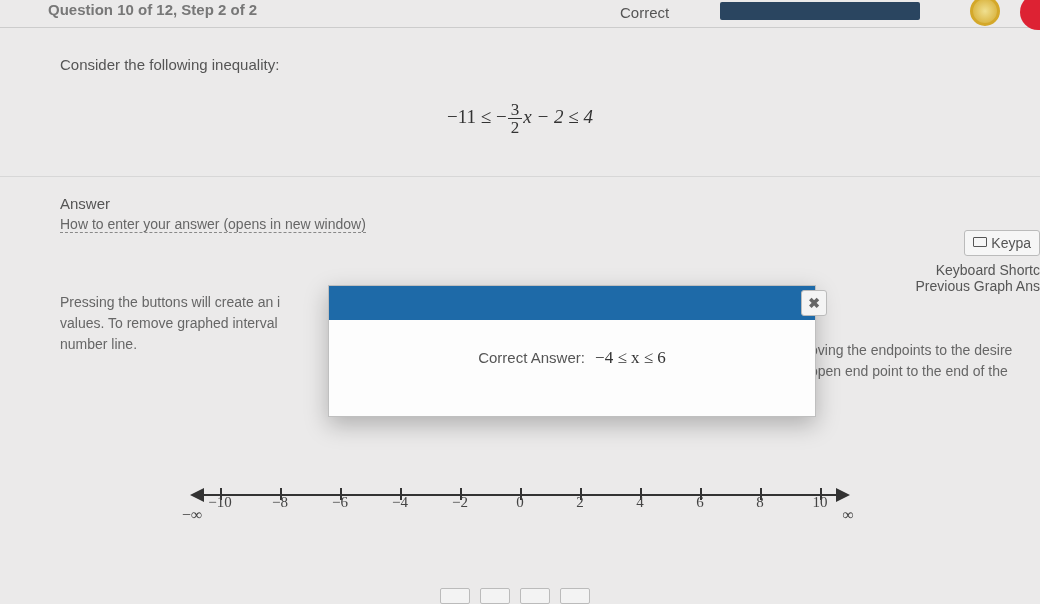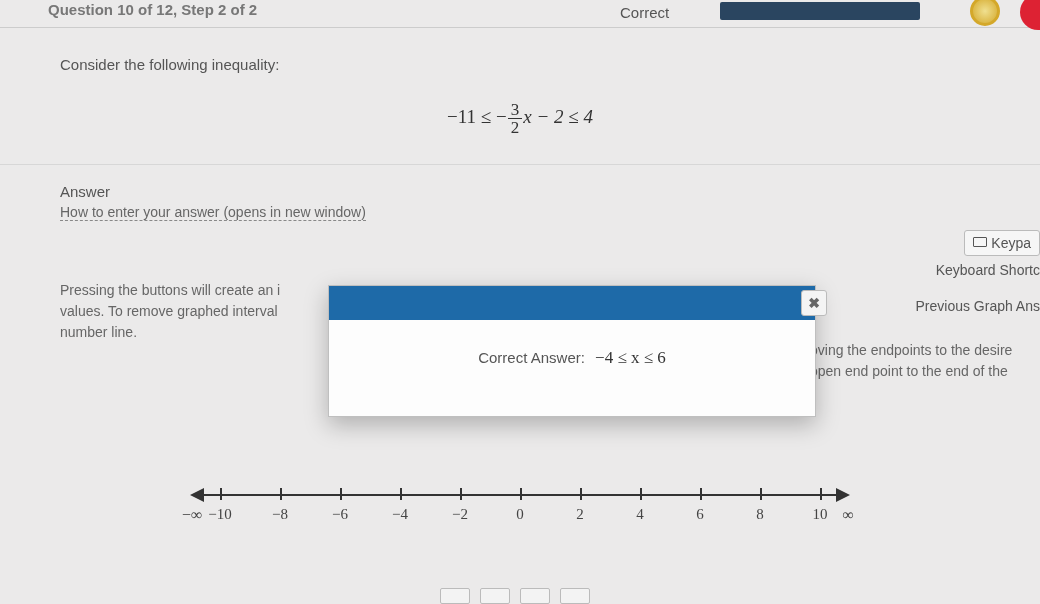--- a/index.html
+++ b/index.html
@@ -66,21 +66,21 @@
   .prompt-text {
     font-size: 15px;
     color: #555;
     margin-bottom: 28px;
   }
   .math-expr {
     text-align: center;
     font-size: 19px;
     color: #333;
     font-family: "Times New Roman", serif;
-    margin-bottom: 28px;
+    margin-bottom: 40px;
   }
   .frac {
     display: inline-block;
     vertical-align: middle;
     text-align: center;
     font-size: 17px;
     line-height: 1;
     margin: 0 1px;
   }
   .frac .num { display:block; border-bottom:1.5px solid #333; padding:0 3px; }
@@ -137,21 +137,21 @@
   .nl-axis{
     position:absolute; top:24px; left:-20px; right:-20px; height:2px; background:#333;
   }
   .nl-arrow-l, .nl-arrow-r{
     position:absolute; top:18px; width:0;height:0;
     border-top:7px solid transparent; border-bottom:7px solid transparent;
   }
   .nl-arrow-l{ left:-30px; border-right:14px solid #333; }
   .nl-arrow-r{ right:-30px; border-left:14px solid #333; }
   .tick{ position:absolute; top:18px; width:1.5px; height:12px; background:#333; }
-  .tlabel{ position:absolute; top:36px; font-size:15px; color:#444; transform:translateX(-50%); font-family:"Times New Roman",serif;}
+  .tlabel{ position:absolute; top:24px; font-size:15px; color:#444; transform:translateX(-50%); font-family:"Times New Roman",serif;}
   .inf-l{ position:absolute; top:36px; left:-38px; font-size:16px; font-family:"Times New Roman",serif;}
   .inf-r{ position:absolute; top:36px; right:-34px; font-size:16px; font-family:"Times New Roman",serif;}
   
   .ctrls{ position:absolute; left:440px; top:588px; display:flex; gap:10px;}
   .ctrl{ width:30px; height:16px; border:1px solid #bbb; background:#f3f3f3; border-radius:2px;}
 </style>
 </head>
 <body>
 
 <div class="top-bar">
@@ -181,21 +181,21 @@
 values. To remove graphed interval
 number line.</div>
   </div>
 </div>
 
 <div class="right-links">
   <div class="keypad-btn">
     <span class="kp-icon"></span>
     <span>Keypa</span>
   </div>
-  <div style="margin-bottom:20px;">Keyboard Shortc</div>
+  <div style="">Keyboard Shortc</div>
   <div>Previous Graph Ans</div>
 </div>
 
 <div class="right-instr" style="white-space:pre-line;">oving the endpoints to the desire
 open end point to the end of the</div>
 
 <div class="modal">
   <div class="modal-head">
     <div class="modal-close">✖</div>
   </div>

